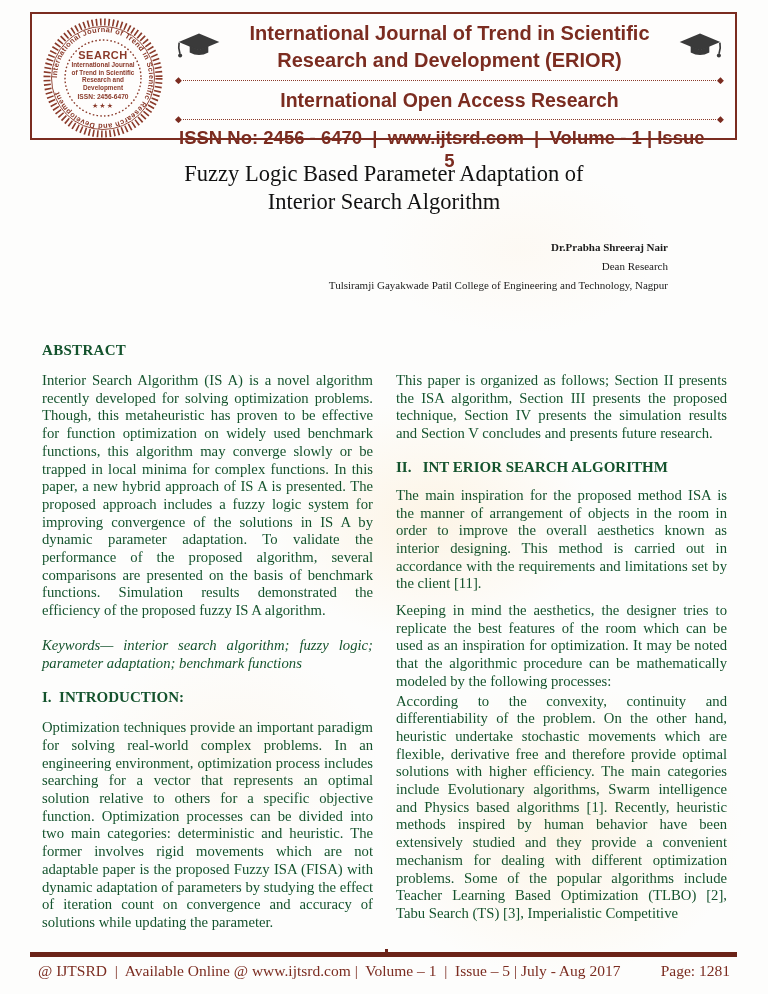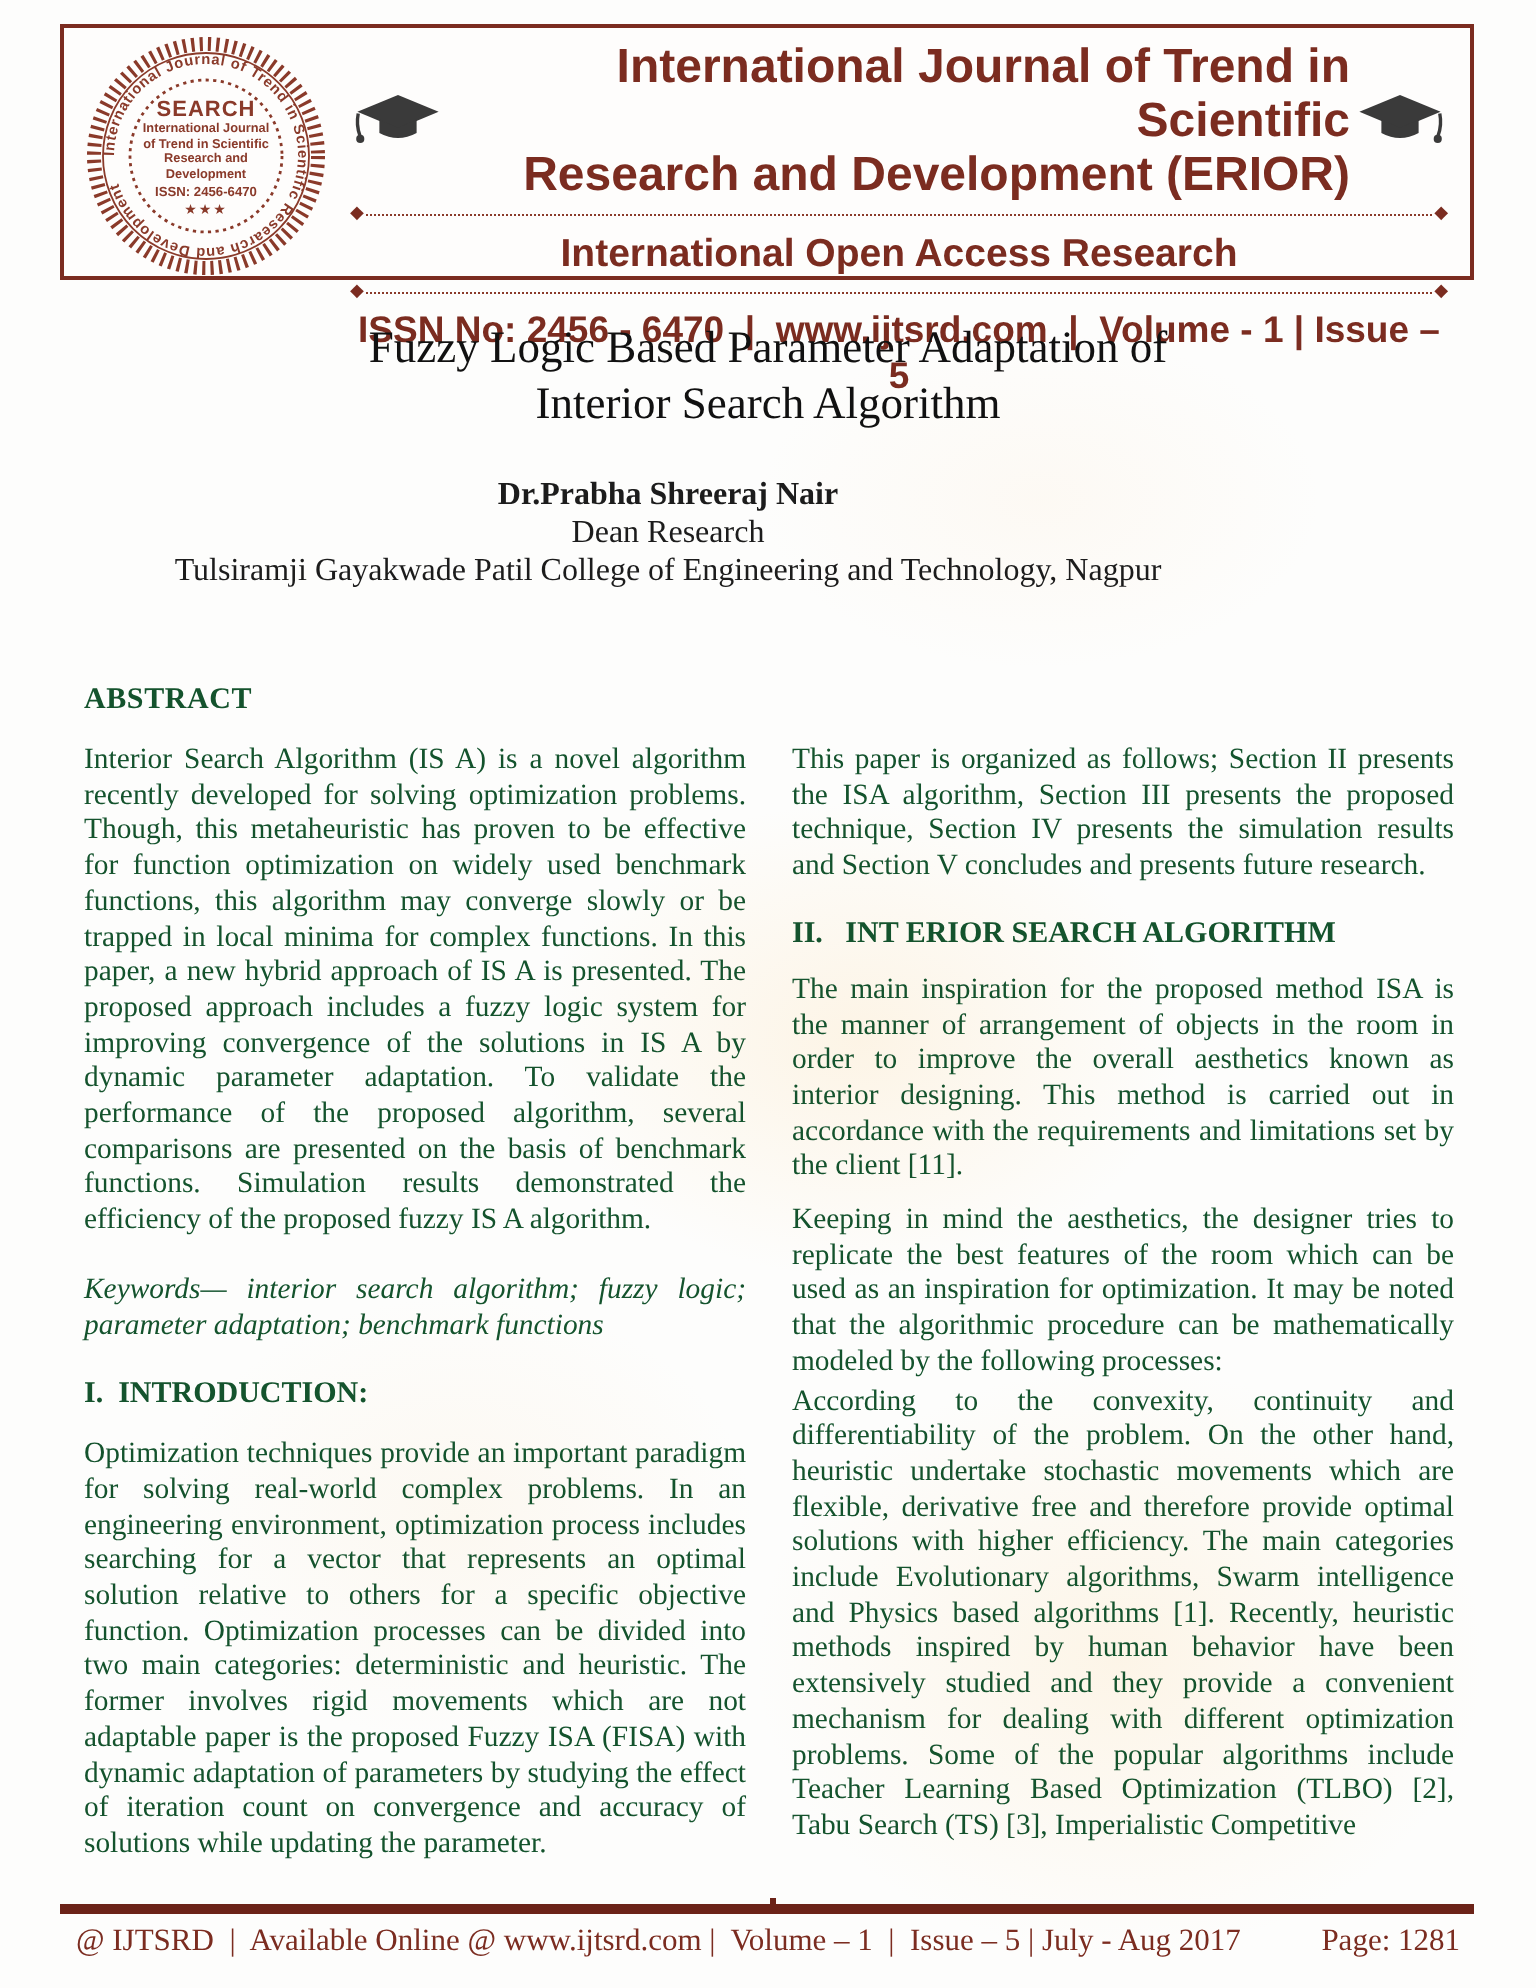--- a/index.html
+++ b/index.html
@@ -35,42 +35,42 @@
   .seal-name  { font-size:11px; font-weight:bold; letter-spacing:0.5px; line-height:12px; }
   .seal-line  { font-size:6.4px; font-weight:bold; line-height:7.4px; }
   .seal-issn  { font-size:6.6px; font-weight:bold; margin-top:2px; line-height:7.4px; }
   .seal-stars { font-size:7px; margin-top:1px; letter-spacing:1px; line-height:7px; }
 
   .header-center { flex:1; display:flex; flex-direction:column; padding:6px 10px 7px 0; }
   .title-row { display:flex; align-items:center; }
   .cap-slot { width:50px; flex:none; display:flex; justify-content:center; align-items:center; }
   .cap-left svg { transform:scaleX(-1); }
   .journal-title {
-    flex:1; text-align:right; color:#7b2c20;
+    flex:1; text-align:center; color:#7b2c20;
     font-family:"Liberation Sans", sans-serif; font-weight:bold;
-    font-size:24px; line-height:27px;
+    font-size:20px; line-height:27px;
   }
   .divider { display:flex; align-items:center; margin:2px 0 2px; height:10px; }
   .divider .dotline { flex:1; border-top:1.6px dotted #8a3a2a; }
   .diamond { color:#7b2c20; font-size:9px; line-height:9px; padding:0 1px; font-family:"DejaVu Sans", sans-serif; }
   .open-access {
     text-align:center; color:#7b2c20; font-family:"Liberation Sans", sans-serif;
     font-weight:bold; font-size:19.5px; line-height:24px; padding:1px 0;
   }
   .issn-row {
     text-align:center; color:#7b2c20; font-family:"Liberation Sans", sans-serif;
     font-weight:bold; font-size:18.5px; line-height:23px; white-space:pre-wrap;
   }
 
   
   .paper-title {
     position:absolute; top:160px; left:0; width:768px; text-align:center;
     font-weight:normal; font-size:22.5px; line-height:28px; color:#111;
   }
-  .author-block { position:absolute; top:238px; left:0; width:668px; text-align:center; font-size:16px; line-height:19px; }
+  .author-block { position:absolute; top:238px; left:0; width:668px; text-align:right; font-size:11px; line-height:19px; }
   .author-name { font-weight:bold; }
 
   
   .content { position:absolute; top:341px; left:42px; width:685px; display:flex; gap:23px; }
   .col { width:331px; font-size:14.7px; line-height:17.7px; text-align:justify; color:#14532d; }
   .heading { font-weight:bold; font-size:15px; line-height:18px; text-align:left; white-space:pre-wrap; }
   .abstract-heading { letter-spacing:0.3px; margin-bottom:13px; }
   .abstract-para { margin-bottom:17px; }
   .keywords { font-style:italic; margin-bottom:16px; }
   .intro-heading { margin-bottom:13px; }

